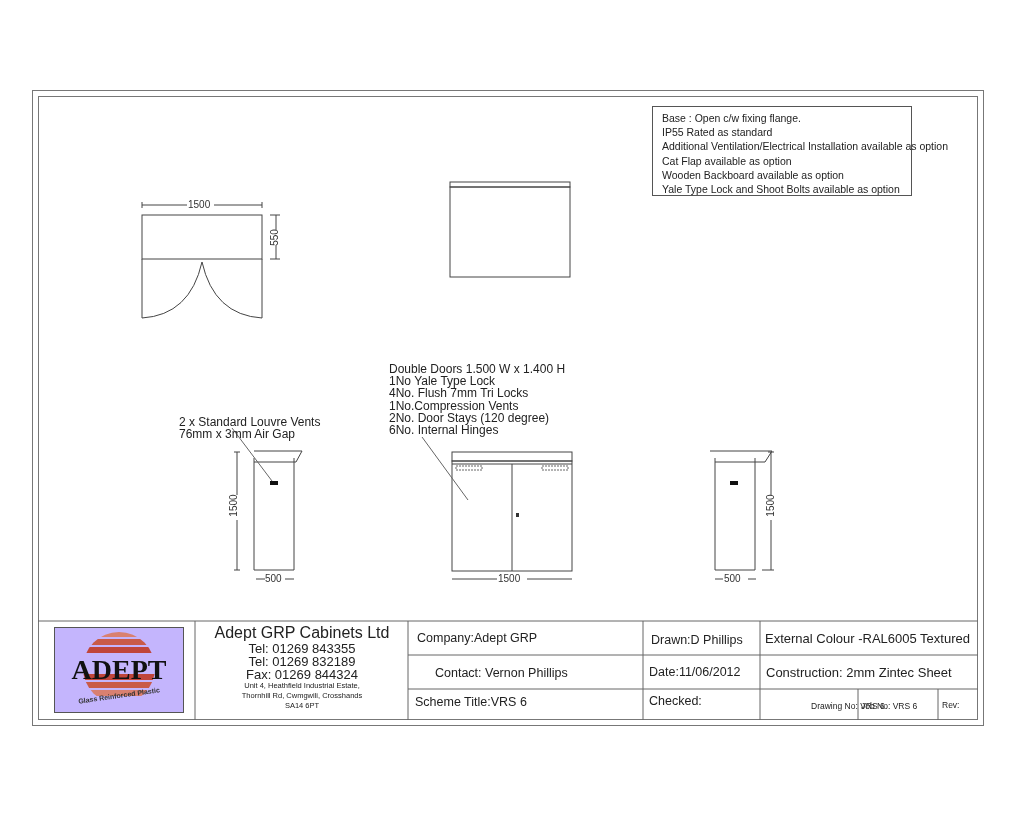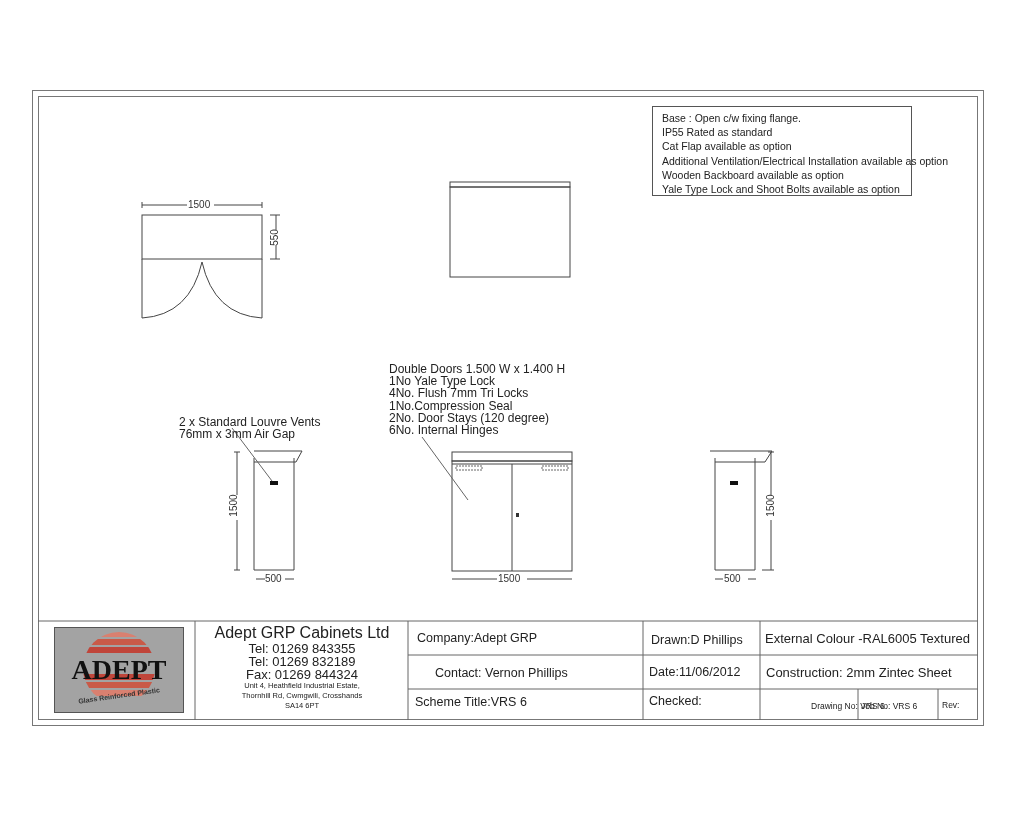--- a/index.html
+++ b/index.html
@@ -5,21 +5,21 @@
   html,body{margin:0;padding:0;background:#fff;}
   body{width:1024px;height:819px;position:relative;overflow:hidden;font-family:"Liberation Sans",sans-serif;color:#222;}
   .abs{position:absolute;}
   .frame-outer{left:32px;top:90px;width:952px;height:636px;border:1px solid #777;box-sizing:border-box;}
   .frame-inner{left:38px;top:96px;width:940px;height:624px;border:1px solid #777;box-sizing:border-box;}
   svg.drawing{position:absolute;left:0;top:0;}
   .notes{left:652px;top:106px;width:260px;height:90px;border:1px solid #555;box-sizing:border-box;padding:4px 0 0 9px;font-size:10.5px;line-height:14.2px;}
   .notes div{white-space:nowrap;}
   .spec{font-size:12px;line-height:12.2px;white-space:nowrap;}
   .dim{font-size:10px;color:#333;}
-  .logo-box{left:54px;top:627px;width:128px;height:84px;border:1px solid #555;background:#a3a3a3;overflow:hidden;}
+  .logo-box{left:54px;top:627px;width:128px;height:84px;border:1px solid #555;background:#c4b5fd;overflow:hidden;}
   .company-name{font-size:16px;white-space:nowrap;}
   .company-line{font-size:13px;line-height:13px;text-align:center;}
   .addr{font-size:7.5px;line-height:10px;text-align:center;}
   .field{font-size:12.5px;white-space:nowrap;}
   .small{font-size:8.5px;white-space:nowrap;}
 </style>
 </head>
 <body>
 
 <div class="abs frame-outer"></div>
@@ -92,42 +92,42 @@
     <line x1="408" y1="655" x2="978" y2="655"></line>
     <line x1="408" y1="689" x2="978" y2="689"></line>
     <line x1="858" y1="689" x2="858" y2="720"></line>
     <line x1="938" y1="689" x2="938" y2="720"></line>
   </g>
 </svg>
 
 <div class="abs notes">
   <div>Base : Open c/w fixing flange.</div>
   <div>IP55 Rated as standard</div>
+  <div>Additional Ventilation/Electrical Installation available as option</div>
   <div>Cat Flap available as option</div>
-  <div>Additional Ventilation/Electrical Installation available as option</div>
   <div>Wooden Backboard available as option</div>
   <div>Yale Type Lock and Shoot Bolts available as option</div>
 </div>
 
 <div class="abs dim" style="left:188px;top:199px;">1500</div>
 <div class="abs dim" style="left:266px;top:232px;transform:rotate(-90deg);transform-origin:center;">550</div>
 
 <div class="abs dim" style="left:222px;top:500px;transform:rotate(-90deg);">1500</div>
 <div class="abs dim" style="left:265px;top:573px;">500</div>
 
 <div class="abs dim" style="left:498px;top:573px;">1500</div>
 
 <div class="abs dim" style="left:759px;top:500px;transform:rotate(-90deg);">1500</div>
 <div class="abs dim" style="left:724px;top:573px;">500</div>
 
 <div class="abs spec" style="left:389px;top:363px;">
   <div>Double Doors 1.500 W x 1.400 H</div>
   <div>1No Yale Type Lock</div>
   <div>4No. Flush 7mm Tri Locks</div>
-  <div>1No.Compression Seal</div>
+  <div>1No.Compression Vents</div>
   <div>2No. Door Stays (120 degree)</div>
   <div>6No. Internal Hinges</div>
 </div>
 
 <div class="abs spec" style="left:179px;top:416px;">
   <div>2 x Standard Louvre Vents</div>
   <div>76mm x 3mm Air Gap</div>
 </div>
 
 <div class="abs logo-box">

